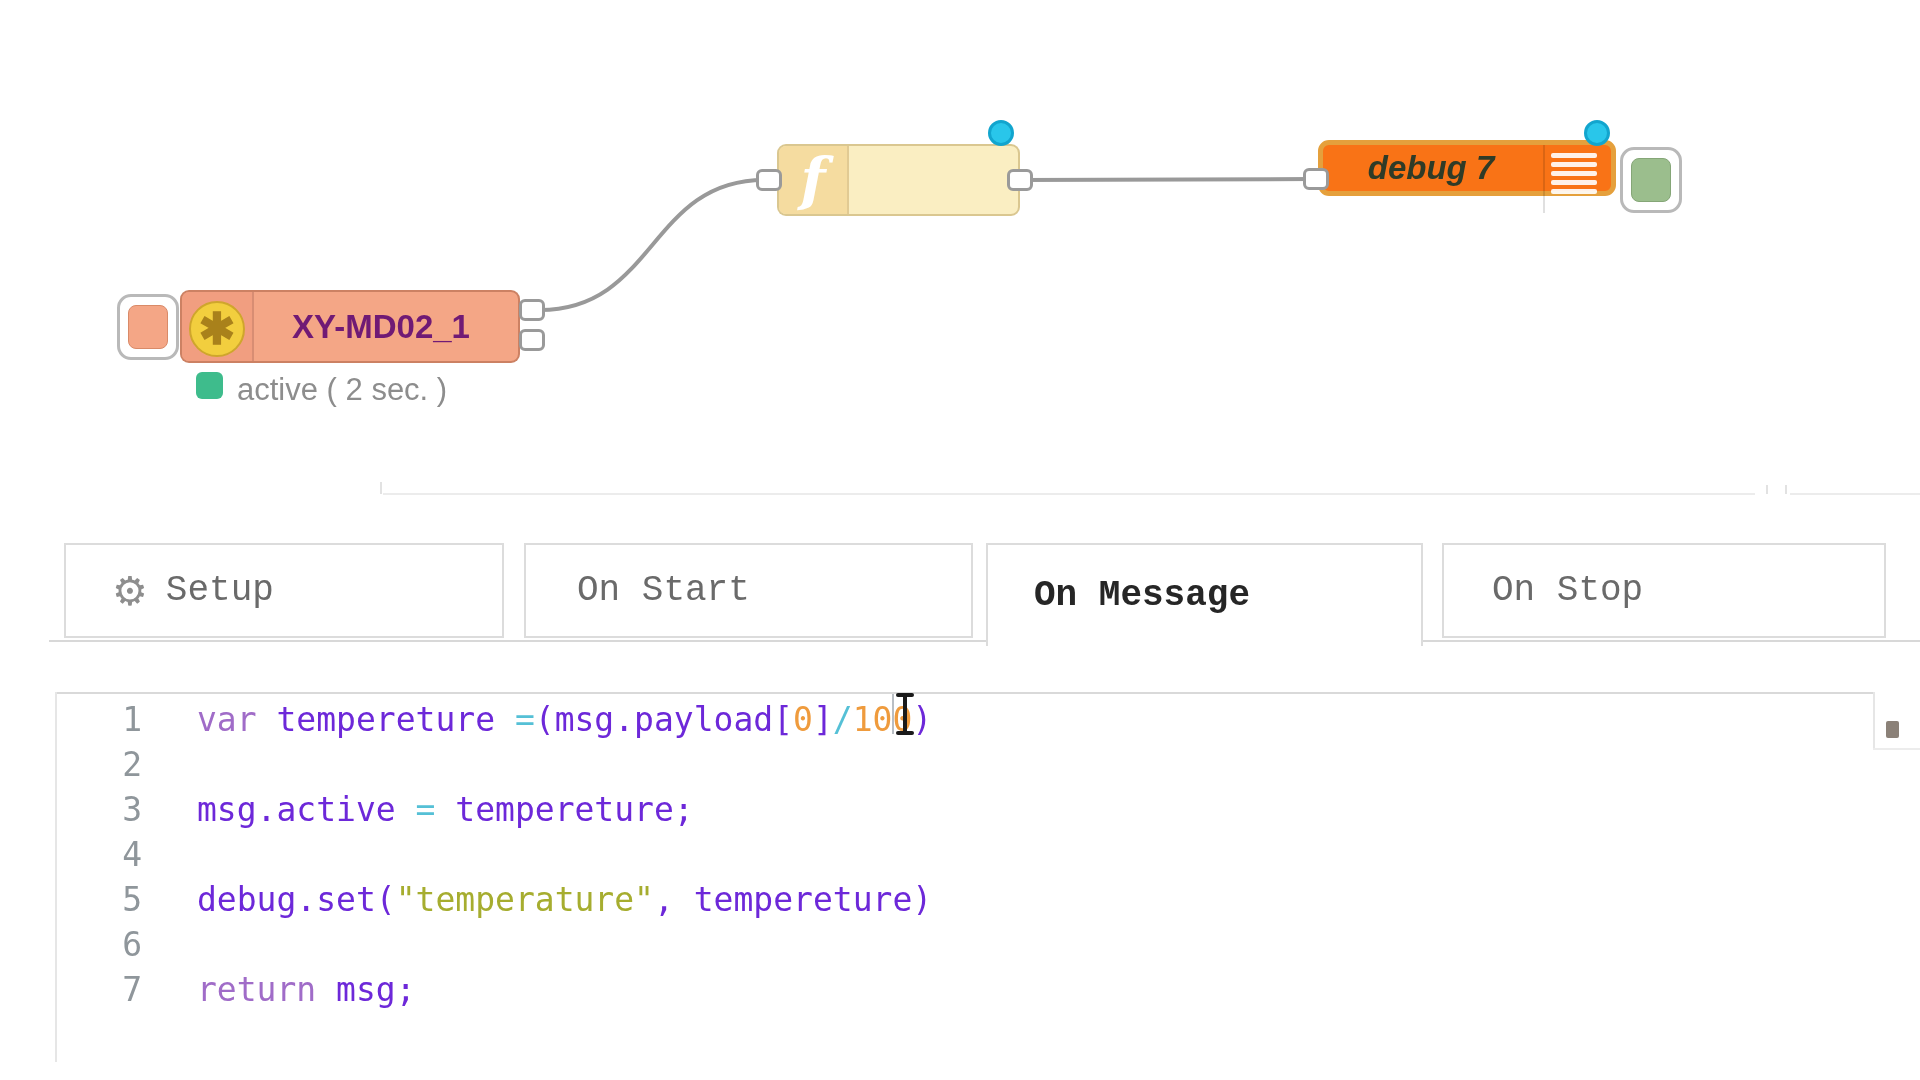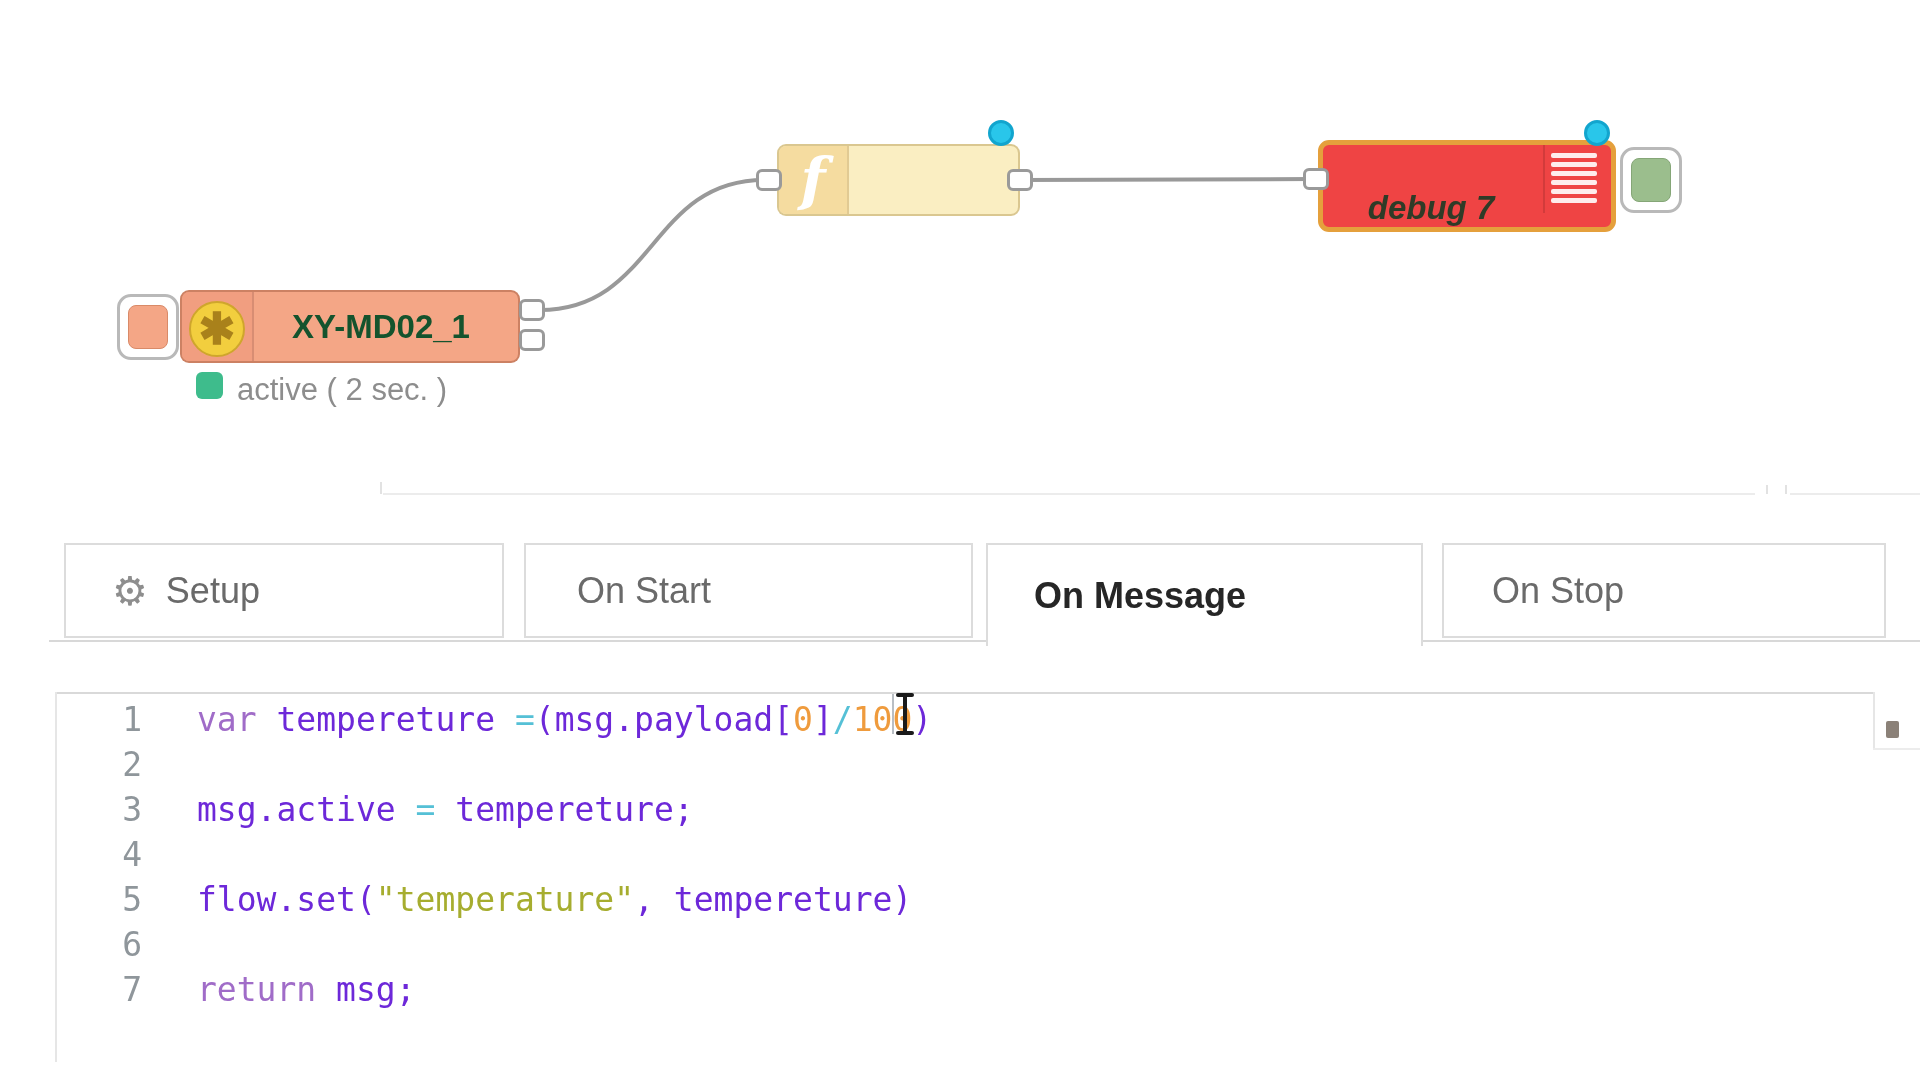--- a/index.html
+++ b/index.html
@@ -14,40 +14,40 @@
         display:flex;align-items:center;}
   .node-label{width:100%;text-align:center;font-weight:bold;font-size:33px;}
 
   #xy-node{left:180px;top:290px;width:340px;height:73px;background:#f4a686;
            border:2px solid rgba(130,60,35,.35);}
   #xy-icon-region{position:absolute;left:0;top:0;width:70px;height:69px;background:#f19e80;
            border-radius:7px 0 0 7px;border-right:2px solid rgba(0,0,0,.10);}
   #xy-icon-circle{position:absolute;left:7px;top:9px;width:52px;height:52px;border-radius:50%;
            background:#f2ce3e;border:2px solid #cfa62c;display:flex;align-items:center;justify-content:center;
            color:#a9811b;font-size:44px;font-weight:bold;line-height:1;}
-  #xy-node .node-label{padding-left:62px;color:#14532d;}
+  #xy-node .node-label{padding-left:62px;color:#701a75;}
 
   .side-button{position:absolute;box-sizing:border-box;background:#fff;border:3px solid #b9b9b9;border-radius:14px;}
   .side-button .inner{position:absolute;left:8px;top:8px;right:8px;bottom:8px;border-radius:8px;}
   #xy-button{left:117px;top:294px;width:62px;height:66px;}
   #xy-button .inner{background:#f4a686;border:1px solid #d98a68;}
   #debug-button{left:1620px;top:147px;width:62px;height:66px;}
   #debug-button .inner{background:#9bbe8d;border:1px solid #85a677;}
 
   #temp-node{left:777px;top:144px;width:243px;height:72px;background:#faeec2;
              border:2px solid rgba(170,140,70,.40);}
   #temp-icon-region{position:absolute;left:0;top:0;width:68px;height:68px;background:#f5dca0;
              border-radius:7px 0 0 7px;border-right:2px solid rgba(0,0,0,.08);}
   #temp-icon-region .fglyph{position:absolute;left:0;top:-6px;width:100%;text-align:center;
              font-family:"DejaVu Serif",serif;font-style:italic;font-weight:bold;
              font-size:58px;color:#ffffff;line-height:78px;}
   #temp-node .node-label{padding-left:66px;color:#43391f;font-style:italic;}
 
-  #debug-node{left:1318px;top:140px;width:298px;height:92px;background:#ef4444;
-              border:5px solid #e5a03c;border-radius:11px;align-items:flex-end;}
+  #debug-node{left:1318px;top:140px;width:298px;height:56px;background:#f97316;
+              border:5px solid #e5a03c;border-radius:11px;}
   #debug-node .node-label{padding-right:72px;color:#2f3b27;font-style:italic;}
   #debug-divider{position:absolute;right:66px;top:0;width:2px;height:68px;background:rgba(0,0,0,.12);}
   #debug-lines-icon{position:absolute;right:14px;top:8px;width:46px;height:52px;}
   #debug-lines-icon .bar{height:5px;margin-bottom:4px;background:rgba(255,255,255,.9);border-radius:2px;}
 
   .port{position:absolute;width:26px;height:22px;background:#fff;border:3px solid #9a9a9a;
         border-radius:6px;box-sizing:border-box;}
   .changed-dot{position:absolute;width:26px;height:26px;border-radius:50%;
         background:#29c6ea;border:3px solid #12a5ce;box-sizing:border-box;}
 
@@ -58,21 +58,21 @@
   
   .faint{position:absolute;background:#ececec;}
   .faint-tick{position:absolute;background:#e2e2e2;}
 
   
   #tab-row{position:absolute;left:0;top:543px;width:1920px;height:110px;}
   .tab{position:absolute;top:0;height:95px;box-sizing:border-box;background:#fff;
        border:2px solid #dcdcdc;display:flex;align-items:center;
        font-size:36px;color:#6a6a6a;cursor:default;}
   .tab .gear{font-size:40px;color:#8e8e8e;margin-right:18px;line-height:1;}
-  .tab-label{white-space:nowrap;}
+  .tab-label{white-space:nowrap;font-family:Liberation Mono, monospace;}
   #tab-setup{left:64px;width:440px;padding-left:46px;}
   #tab-onstart{left:524px;width:449px;padding-left:51px;}
   #tab-onmessage{left:986px;width:437px;height:103px;padding-left:46px;
                  border-bottom:none;color:#262626;font-weight:bold;z-index:2;}
   #tab-onstop{left:1442px;width:444px;padding-left:48px;}
   .tab-underline{position:absolute;top:97px;height:2px;background:#d8d8d8;}
 
   
   #editor{position:absolute;left:0;top:692px;width:1920px;height:388px;}
   #editor-topline{position:absolute;left:55px;top:0;width:1818px;height:2px;background:#d9d9d9;}
@@ -185,21 +185,21 @@
     <div id="editor-leftline"></div>
     <div id="editor-rightline"></div>
     <div id="editor-rightline2"></div>
     <div id="scroll-thumb"></div>
 
     <div id="code-lines">
         <div class="code-line"><span class="ln">1</span><span class="code"><span class="tk-kw">var</span><span class="tk-tx"> tempereture </span><span class="tk-op">=</span><span class="tk-tx">(msg.payload[</span><span class="tk-num">0</span><span class="tk-tx">]</span><span class="tk-op">/</span><span class="tk-num">100</span><span class="tk-tx">)</span></span></div>
         <div class="code-line"><span class="ln">2</span><span class="code"></span></div>
         <div class="code-line"><span class="ln">3</span><span class="code"><span class="tk-tx">msg.active </span><span class="tk-op">=</span><span class="tk-tx"> tempereture;</span></span></div>
         <div class="code-line"><span class="ln">4</span><span class="code"></span></div>
-        <div class="code-line"><span class="ln">5</span><span class="code"><span class="tk-tx">flow.set(</span><span class="tk-str">"temperature"</span><span class="tk-tx">, tempereture)</span></span></div>
+        <div class="code-line"><span class="ln">5</span><span class="code"><span class="tk-tx">debug.set(</span><span class="tk-str">"temperature"</span><span class="tk-tx">, tempereture)</span></span></div>
         <div class="code-line"><span class="ln">6</span><span class="code"></span></div>
         <div class="code-line"><span class="ln">7</span><span class="code"><span class="tk-kw">return</span><span class="tk-tx"> msg;</span></span></div>
       </div>
 
     <div id="text-caret"></div>
     <div id="ibeam">
       <div class="cap top"></div>
       <div class="stem"></div>
       <div class="cap bot"></div>
     </div>

